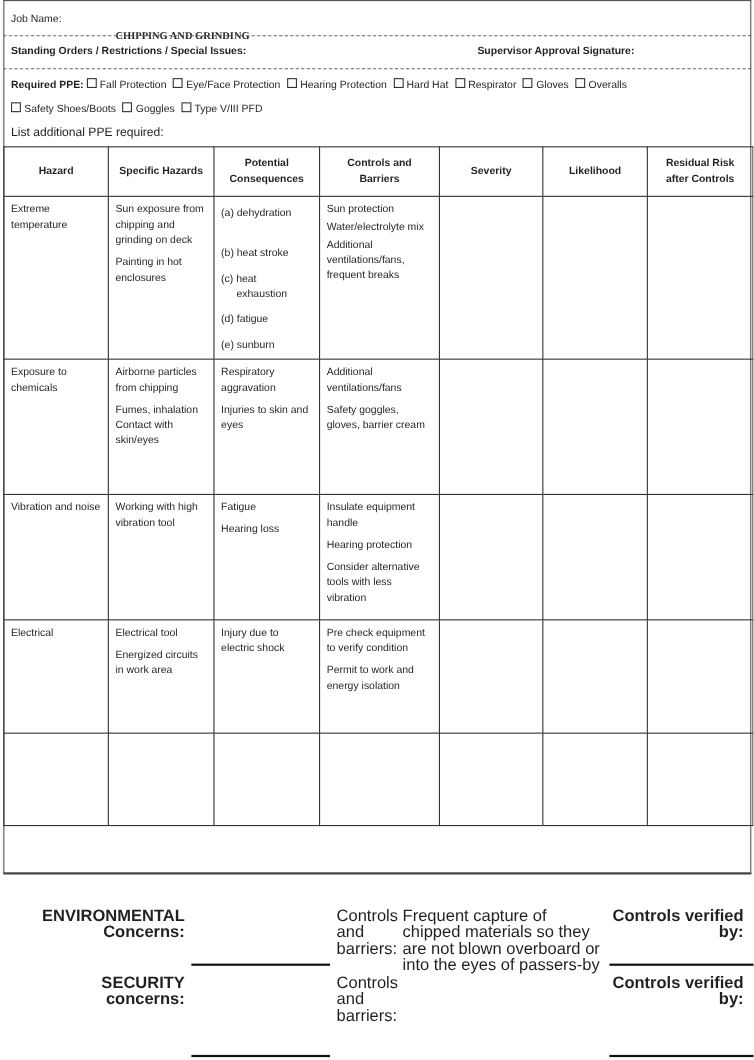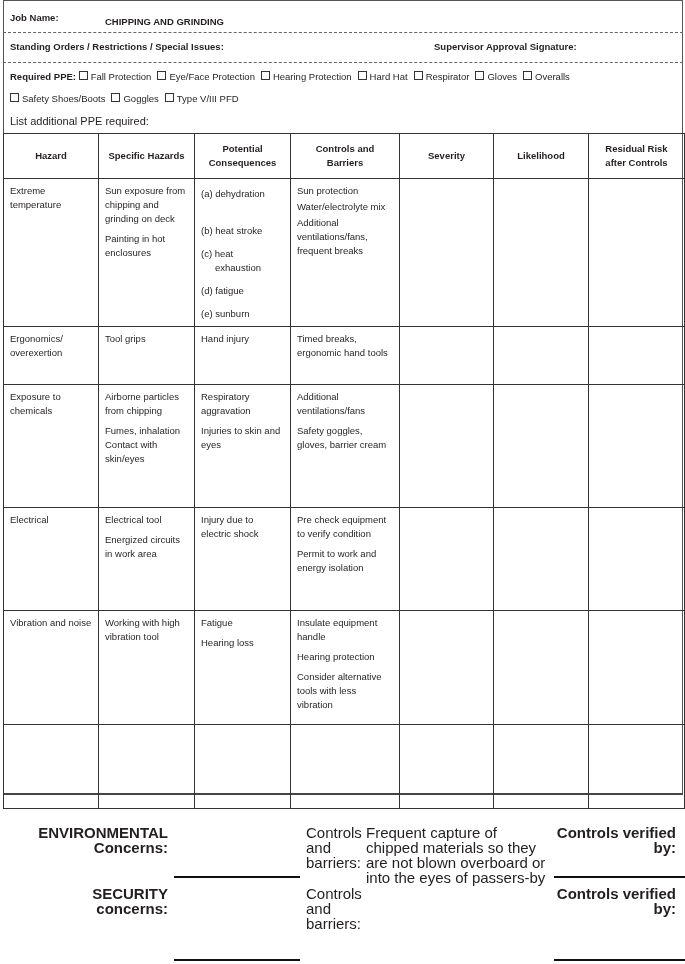--- a/index.html
+++ b/index.html
@@ -3,22 +3,22 @@
 <meta charset="utf-8">
 <style>
   html, body { margin:0; padding:0; background:#fff; }
   body { width:685px; height:964px; position:relative; overflow:hidden;
          font-family:"Liberation Sans", sans-serif; color:#231f20; font-size:10px; }
   .frame { position:absolute; left:3px; top:0; width:680px; height:795px;
            border-left:1.5px solid #555; border-right:1.5px solid #555; border-bottom:2px solid #444; box-sizing:border-box; }
   .frame-top { position:absolute; left:3px; top:0; width:680px; border-top:1.5px solid #555; }
   .dashed { position:absolute; left:3px; width:680px; border-top:1px dashed #666; }
   .b { font-weight:bold;margin-top:28px; }
-  .job-label { position:absolute; left:10px; top:12px; font-weight:bold; font-size:9.5px;text-align:center; }
-  .job-value { position:absolute; left:105px; top:16px; font-weight:bold; font-size:9.5px; }
+  .job-label { position:absolute; left:10px; top:12px; font-weight:normal; font-size:9.5px;text-align:center; }
+  .job-value { position:absolute; left:105px; top:28px; font-weight:bold; font-size:9.5px;font-family:Liberation Serif, serif; }
   .so-label { position:absolute; left:10px; top:41px; font-weight:bold; font-size:9.5px; }
   .sup-label { position:absolute; left:434px; top:41px; font-weight:bold; font-size:9.5px; }
   .ppe-line1 { position:absolute; left:10px; top:71px; font-size:9.5px; white-space:nowrap; }
   .ppe-line2 { position:absolute; left:10px; top:93px; font-size:9.5px; white-space:nowrap; }
   .ppe-add { position:absolute; left:10px; top:115px; font-weight:normal; font-size:11px; }
   .ppe-item { margin-right:6px; }
   .box { display:inline-block; width:7px; height:7px; border:1px solid #333; margin-right:3px; vertical-align:0px; }
 
   table.risk { position:absolute; left:3px; top:133px; width:681px; border-collapse:collapse; table-layout:fixed; }
   table.risk th, table.risk td { border:1.5px solid #333; vertical-align:top; padding:5px 6px; font-size:9.5px; line-height:14px; }
@@ -96,84 +96,69 @@
       </td>
       <td>
           <p style="margin-bottom:2px">Sun protection</p>
           <p style="margin-bottom:2px">Water/electrolyte mix</p>
           <p>Additional ventilations/fans, frequent breaks</p>
         </td>
       <td></td>
       <td></td>
       <td></td>
     </tr>
-    <tr style="height:58px">
-      <td>Ergonomics/ overexertion</td>
-      <td>
-          <p>Tool grips</p>
-        </td>
-      <td>
-          <p>Hand injury</p>
-        </td>
-      <td>
-          <p>Timed  breaks, ergonomic hand tools</p>
-        </td>
-      <td></td>
-      <td></td>
-      <td></td>
-    </tr>
     <tr style="height:123px">
       <td>Exposure to chemicals</td>
       <td>
           <p>Airborne particles from chipping</p>
           <p style="margin-bottom:0">Fumes, inhalation</p>
           <p>Contact with skin/eyes</p>
         </td>
       <td>
           <p>Respiratory aggravation</p>
           <p>Injuries to skin and eyes</p>
         </td>
       <td>
           <p>Additional ventilations/fans</p>
           <p>Safety goggles, gloves, barrier cream</p>
         </td>
       <td></td>
       <td></td>
       <td></td>
     </tr>
-    <tr style="height:103px">
-      <td>Electrical</td>
-      <td>
-          <p>Electrical tool</p>
-          <p>Energized circuits in work area</p>
-        </td>
-      <td>
-          <p>Injury due to electric shock</p>
-        </td>
-      <td>
-          <p>Pre check equipment to verify condition</p>
-          <p>Permit to work and energy isolation</p>
-        </td>
-      <td></td>
-      <td></td>
-      <td></td>
-    </tr>
     <tr style="height:114px">
       <td>Vibration and noise</td>
       <td>
           <p>Working with high vibration tool</p>
         </td>
       <td>
           <p>Fatigue</p>
           <p>Hearing loss</p>
         </td>
       <td>
           <p>Insulate equipment handle</p>
           <p>Hearing protection</p>
           <p>Consider alternative tools with less vibration</p>
+        </td>
+      <td></td>
+      <td></td>
+      <td></td>
+    </tr>
+    <tr style="height:103px">
+      <td>Electrical</td>
+      <td>
+          <p>Electrical tool</p>
+          <p>Energized circuits in work area</p>
+        </td>
+      <td>
+          <p>Injury due to electric shock</p>
+        </td>
+      <td>
+          <p>Pre check equipment to verify condition</p>
+          <p>Permit to work and energy isolation</p>
         </td>
       <td></td>
       <td></td>
       <td></td>
     </tr>
     <tr style="height:84px">
       <td></td>
       <td></td>
       <td></td>
       <td></td>

